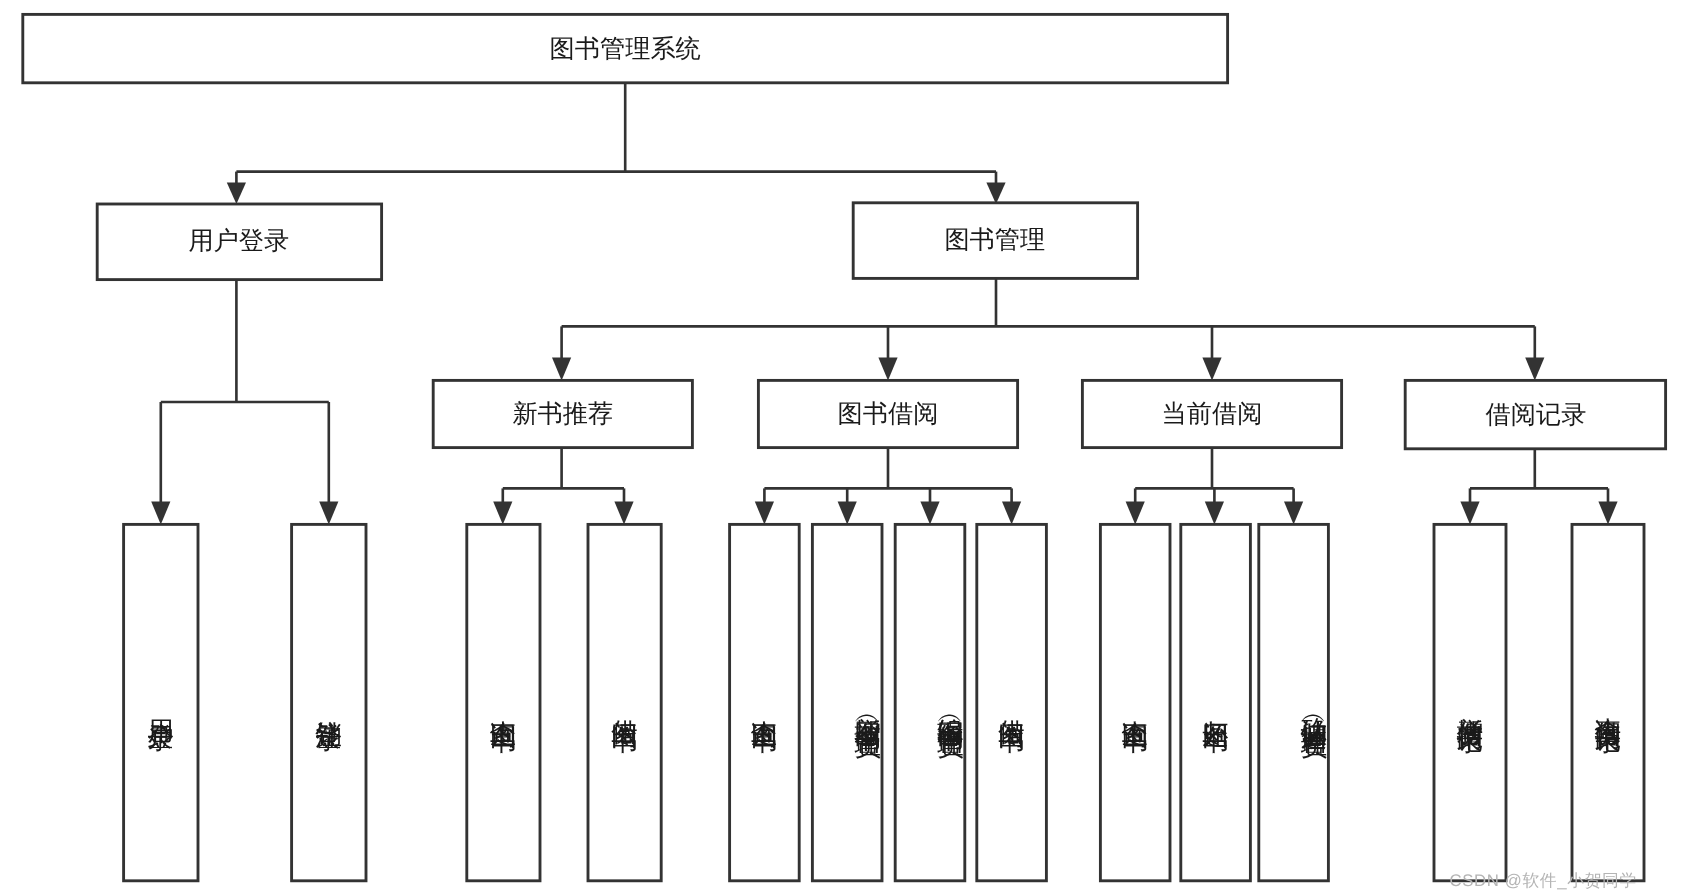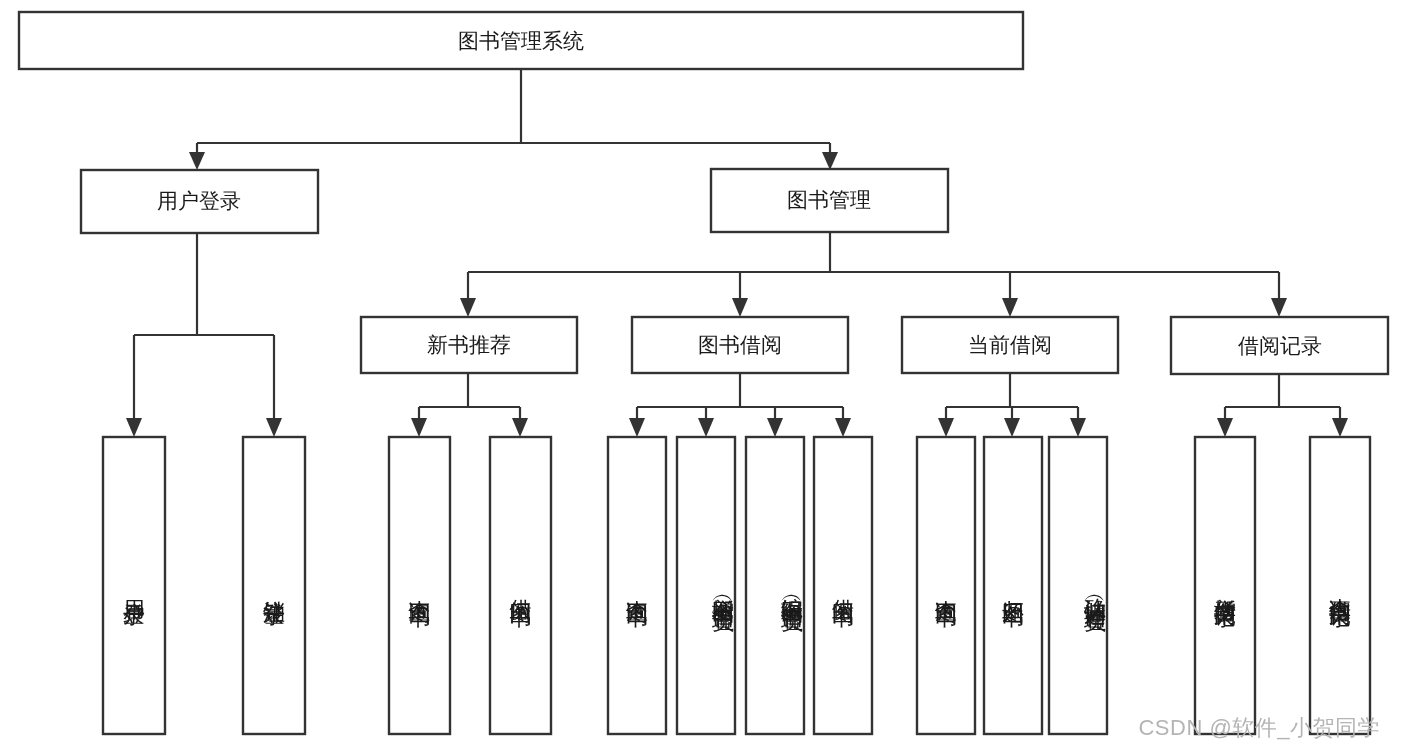--- a/index.html
+++ b/index.html
@@ -11,21 +11,20 @@
     width: 1405px;
     height: 747px;
     font-family: "Liberation Sans", sans-serif;
     overflow: hidden;
   }
   #diagram-root {
     position: relative;
     width: 1372px;
     height: 747px;
     background: #ffffff;
-    padding-left: 16px;
   }
   svg.diagram-canvas {
     position: absolute;
     left: 0;
     top: 0;
     width: 1405px;
     height: 747px;
   }
   .node-box {
     fill: #ffffff;
@@ -61,21 +60,21 @@
     letter-spacing: 2px;
     white-space: nowrap;
     text-align: center;
     pointer-events: none;
   }
   .watermark {
     position: absolute;
     right: 8px;
     bottom: 4px;
     font-family: "Liberation Sans", sans-serif;
-    font-size: 22px;
+    font-size: 14px;
     color: #b4b4b4;
     white-space: nowrap;
     letter-spacing: 0.5px;
   }
 </style>
 </head>
 <body>
 
 <div id="diagram-root">
 

